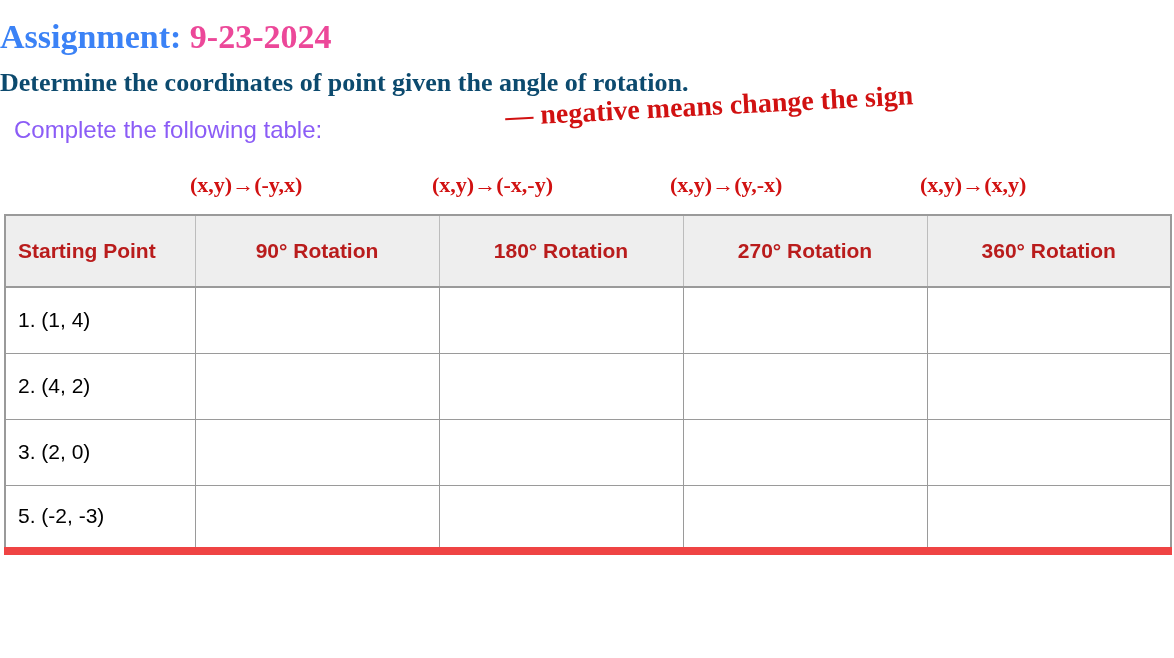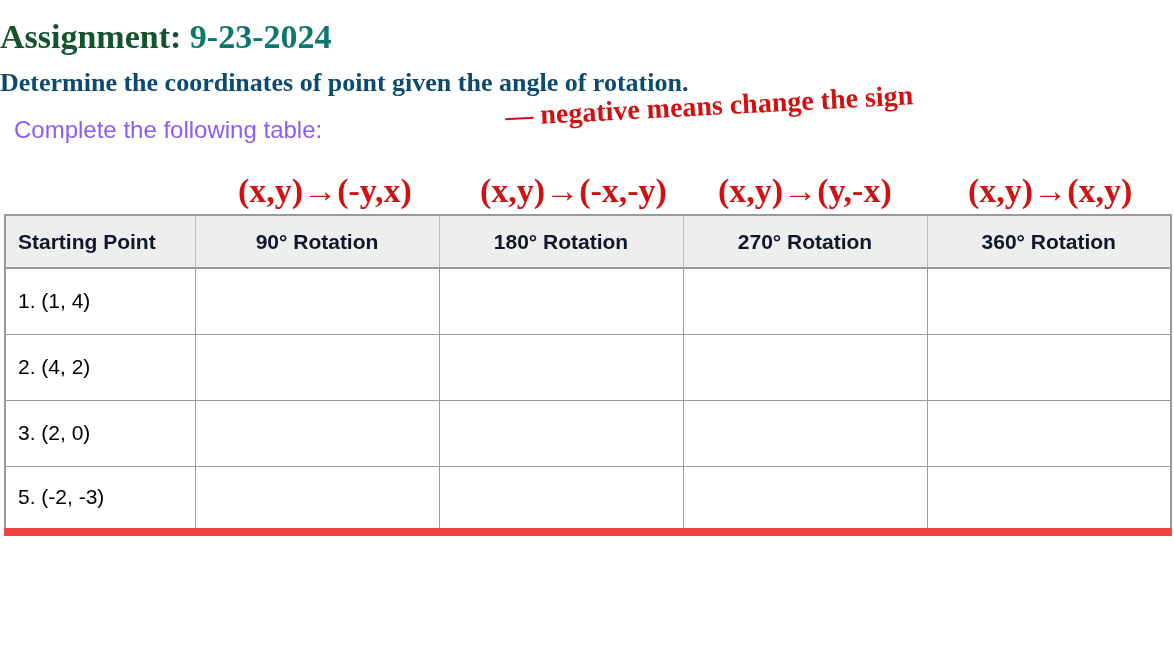--- a/index.html
+++ b/index.html
@@ -12,22 +12,22 @@
     height: 658px;
     position: relative;
     overflow: hidden;
   }
   .title-line {
     font-size: 34px;
     font-weight: bold;
     margin: 0 0 12px 0;
     padding-left: 0;
   }
-  .title-prefix { color: #14532d; }
-  .title-date { color: #0f766e; }
+  .title-prefix { color: #3b82f6; }
+  .title-date { color: #ec4899; }
   .instruction {
     font-size: 26px;
     font-weight: bold;
     color: #0c4a6e;
     margin: 0 0 18px 0;
   }
   .subinstruction {
     font-family: Arial, Helvetica, sans-serif;
     font-size: 24px;
     font-weight: 400;
@@ -43,47 +43,46 @@
     font-weight: 700;
     white-space: nowrap;
   }
   .hand-neg {
     top: 90px;
     left: 505px;
     font-size: 28px;
     transform: rotate(-3deg);
   }
   .hand-rule {
-    font-size: 34px;
+    font-size: 22px;
     top: 172px;
-    margin-left: 48px;
   }
   .hr90  { left: 190px; }
   .hr180 { left: 432px; }
   .hr270 { left: 670px; }
   .hr360 { left: 920px; }
 
   
   table {
     border-collapse: collapse;
     width: 1168px;
     margin-left: 4px;
     table-layout: fixed;
     font-family: Arial, Helvetica, sans-serif;
   }
   th {
     background: #eeeeee;
     border-top: 2px solid #9a9a9a;
     border-bottom: 2px solid #9a9a9a;
     border-left: 1px solid #bcbcbc;
     border-right: 1px solid #bcbcbc;
-    height: 53px;
+    height: 72px;
     font-size: 21px;
     font-weight: 700;
-    color: #0f172a;
+    color: #b91c1c;
     padding: 0 12px;
   }
   th:first-child { text-align: left; border-left: 2px solid #9a9a9a; }
   th:last-child  { border-right: 2px solid #9a9a9a; margin-left: 39px; }
   td {
     border: 1px solid #9a9a9a;
     height: 66px;
     font-size: 21px;
     font-weight: 400;
     color: #000;

